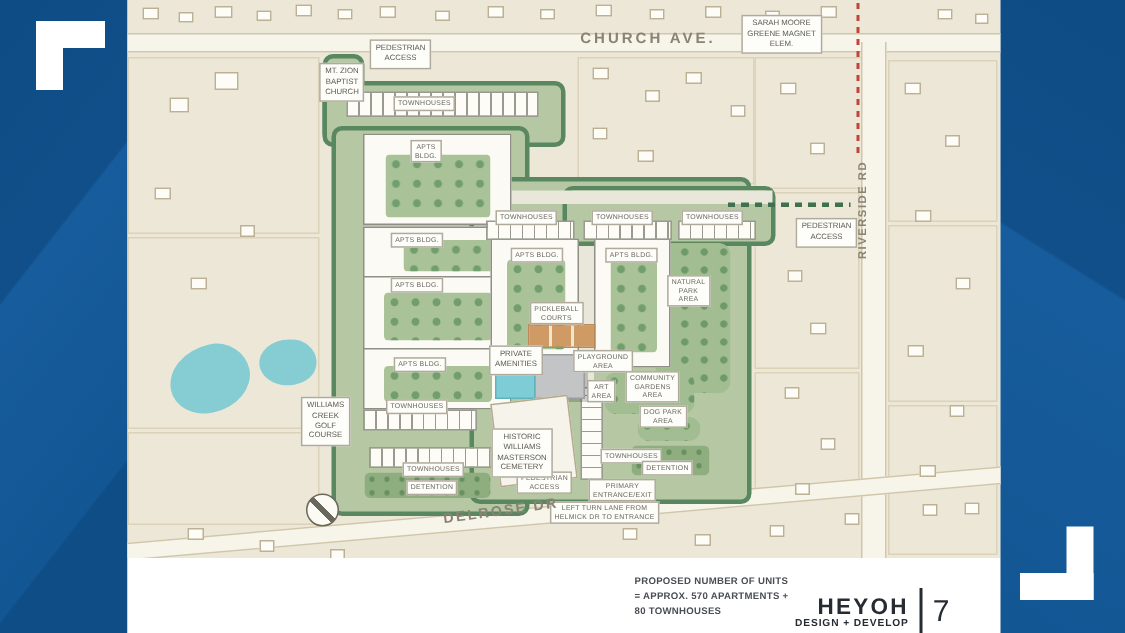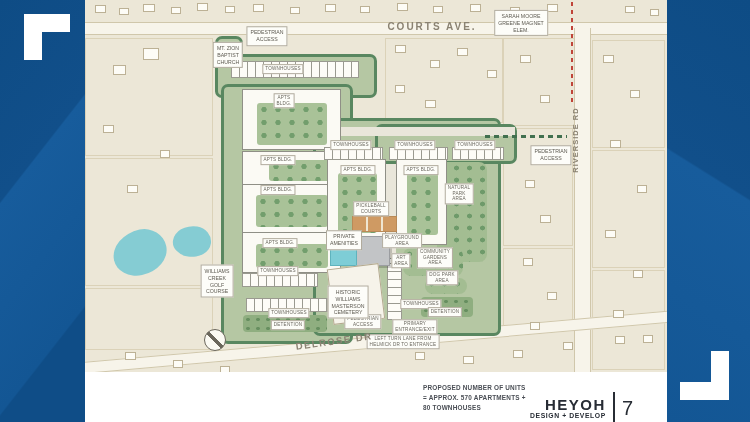--- a/index.html
+++ b/index.html
@@ -302,21 +302,21 @@
       <div>SARAH MOORE</div>
       <div>GREENE MAGNET</div>
       <div>ELEM.</div>
     </div>
     <div class="el card" style="left: 132px; top: 281px; transform: translate(-50%, -50%);">
       <div>WILLIAMS</div>
       <div>CREEK</div>
       <div>GOLF</div>
       <div>COURSE</div>
     </div>
-    <div class="el street" style="left: 347px; top: 26px; transform: translate(-50%, -50%); font-size: 10px; letter-spacing: 2px;">COURTS AVE.</div>
+    <div class="el street" style="left: 347px; top: 26px; transform: translate(-50%, -50%); font-size: 10px; letter-spacing: 2px;">CHURCH AVE.</div>
     <div class="el street-v" style="left: 490px; top: 140px; transform: translate(-50%, -50%) rotate(-90deg); font-size: 7.5px; letter-spacing: 1px;">RIVERSIDE RD</div>
     <div class="el street" style="left: 249px; top: 341px; transform: translate(-50%, -50%) rotate(-8deg); font-size: 9.5px; letter-spacing: 1.5px;">DELROSE DR</div>
   </div>
 
 <div id="footer">
   <div class="units-note">
     <div>PROPOSED NUMBER OF UNITS</div>
     <div>= APPROX. 570 APARTMENTS +</div>
     <div>80 TOWNHOUSES</div>
   </div>

